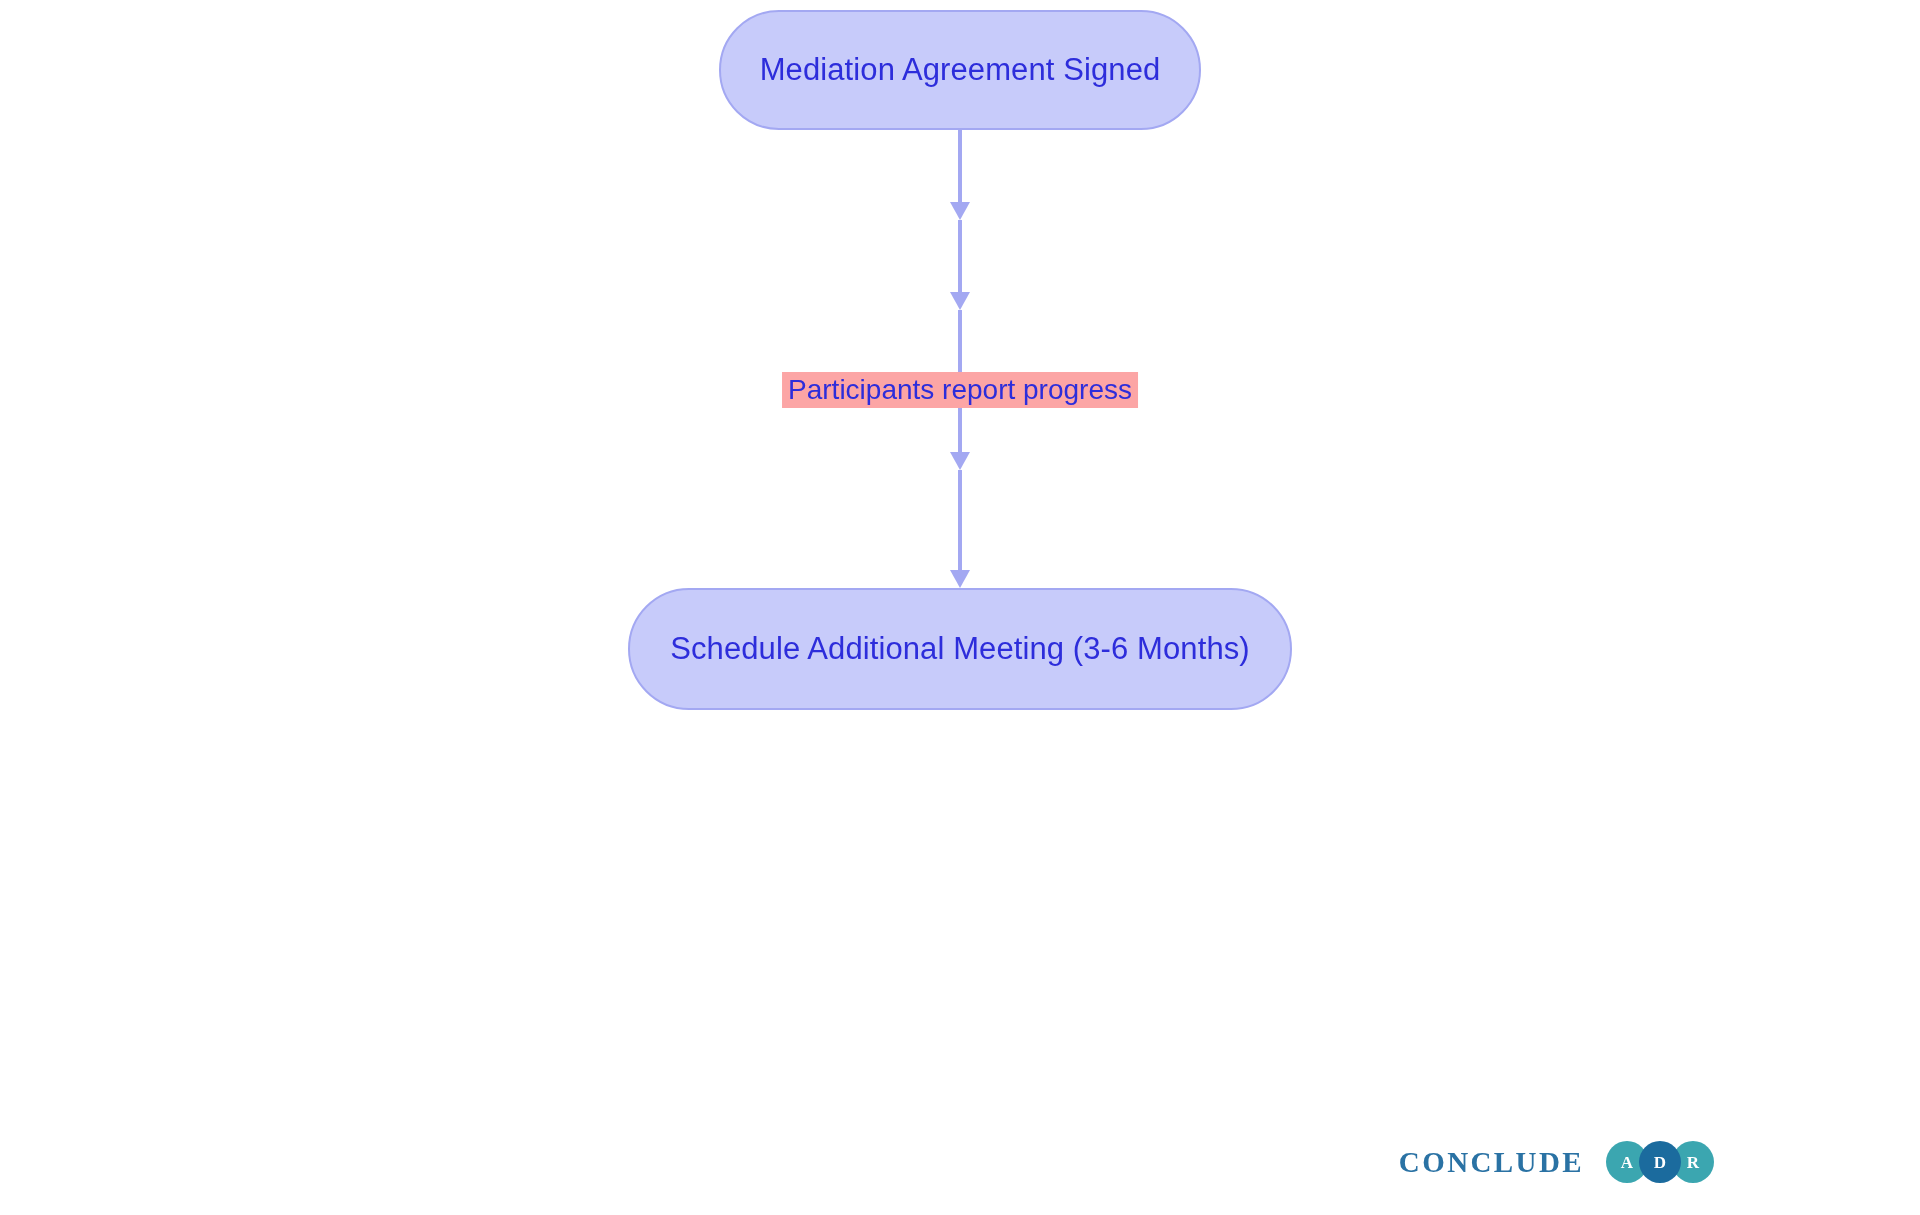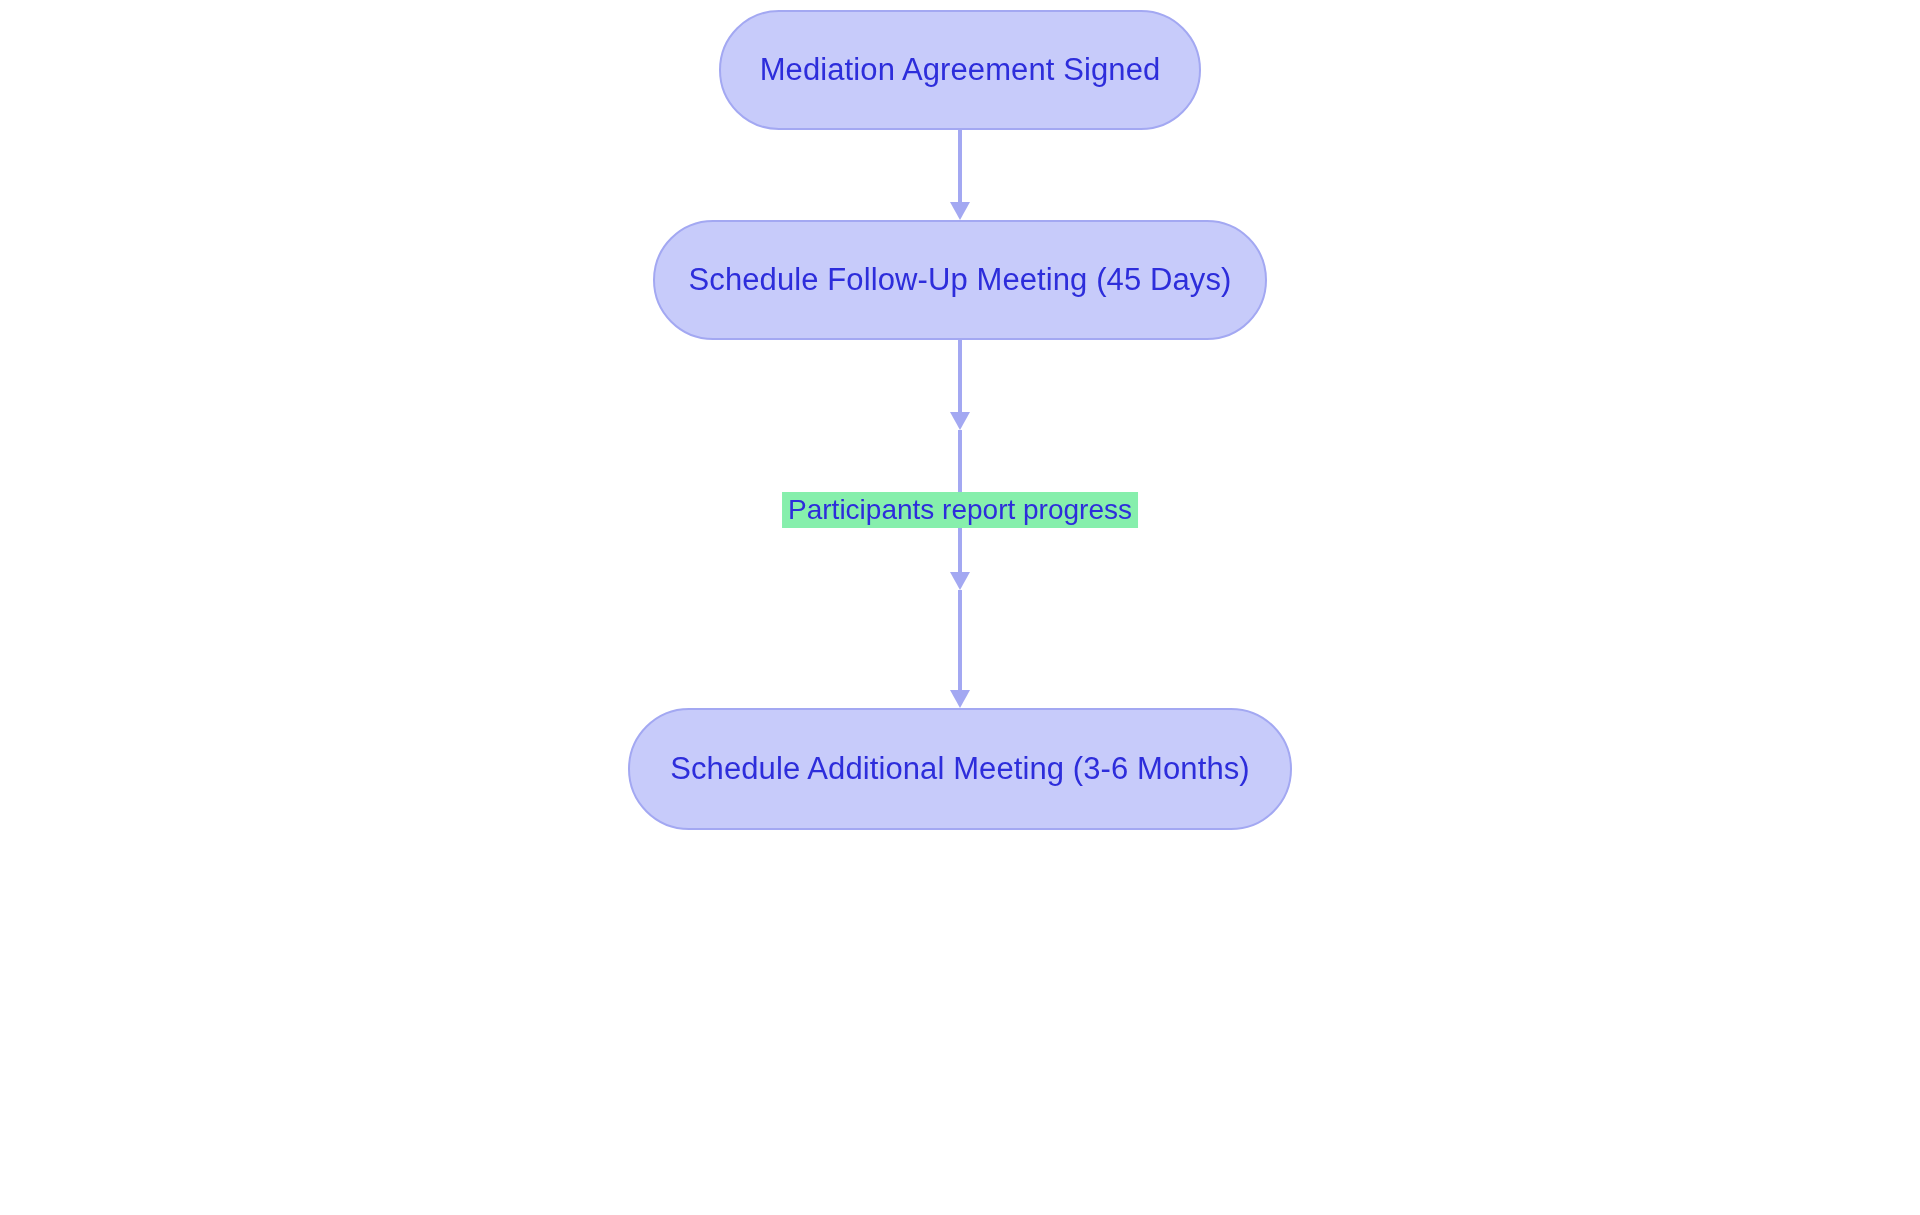--- a/index.html
+++ b/index.html
@@ -92,21 +92,21 @@
   .conn-2 { height: 90px; }
   .conn-3 { height: 160px; }
   .conn-4 { height: 118px; }
 
   
   .edge-label {
     position: absolute;
     top: 50%;
     left: 50%;
     transform: translate(-50%, -50%);
-    background: #86efac;
+    background: #fca5a5;
     color: #2d2ddb;
     font-size: 28px;
     white-space: nowrap;
     padding: 2px 6px;
     z-index: 3;
   }
 
   
   .brand {
     position: absolute;
@@ -154,23 +154,20 @@
 
     <div class="node node-1">
       <span class="node-label">Mediation Agreement Signed</span>
     </div>
 
     <div class="connector conn-1">
       <div class="stem"></div>
       <div class="head"></div>
     </div>
 
-    <div class="node node-2">
-      <span class="node-label">Schedule Follow-Up Meeting (45 Days)</span>
-    </div>
 
     <div class="connector conn-2">
       <div class="stem"></div>
       <div class="head"></div>
     </div>
 
 
     <div class="connector conn-3">
       <div class="stem"></div>
       <div class="head"></div>
@@ -182,14 +179,22 @@
       <div class="stem"></div>
       <div class="head"></div>
     </div>
 
     <div class="node node-5">
       <span class="node-label">Schedule Additional Meeting (3-6 Months)</span>
     </div>
 
   </div>
 
+  <div class="brand">
+    <span class="brand-word">CONCLUDE</span>
+    <span class="brand-marks">
+      <span class="brand-circle circle-a">A</span>
+      <span class="brand-circle circle-d">D</span>
+      <span class="brand-circle circle-r">R</span>
+    </span>
+  </div>
 
 </div>
 
 </body></html>

